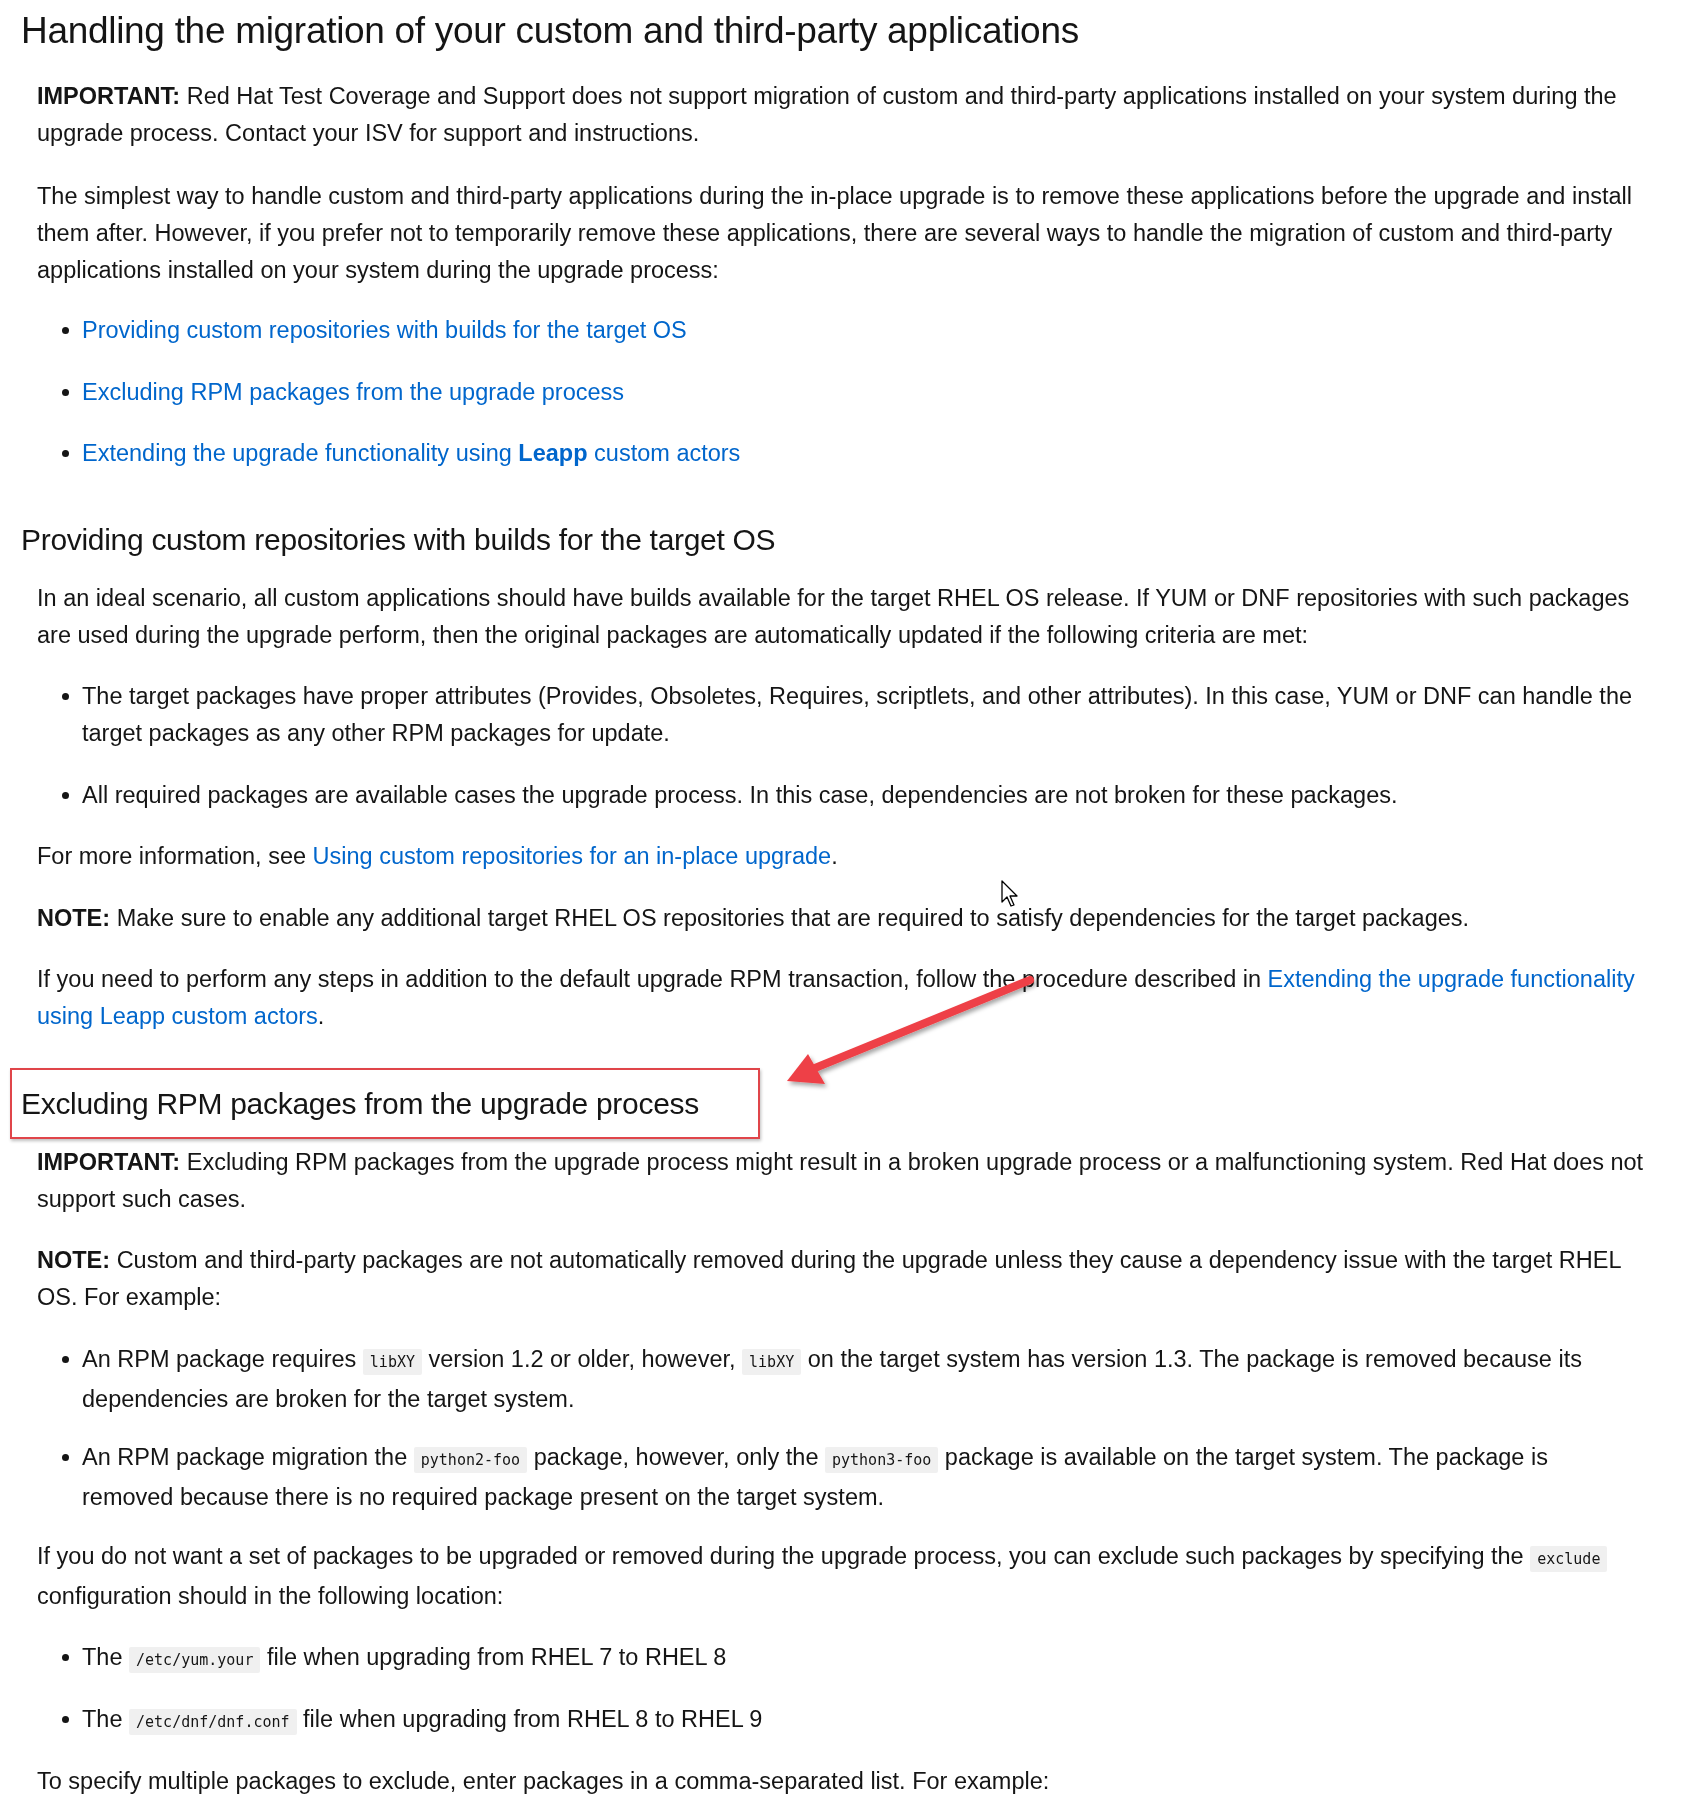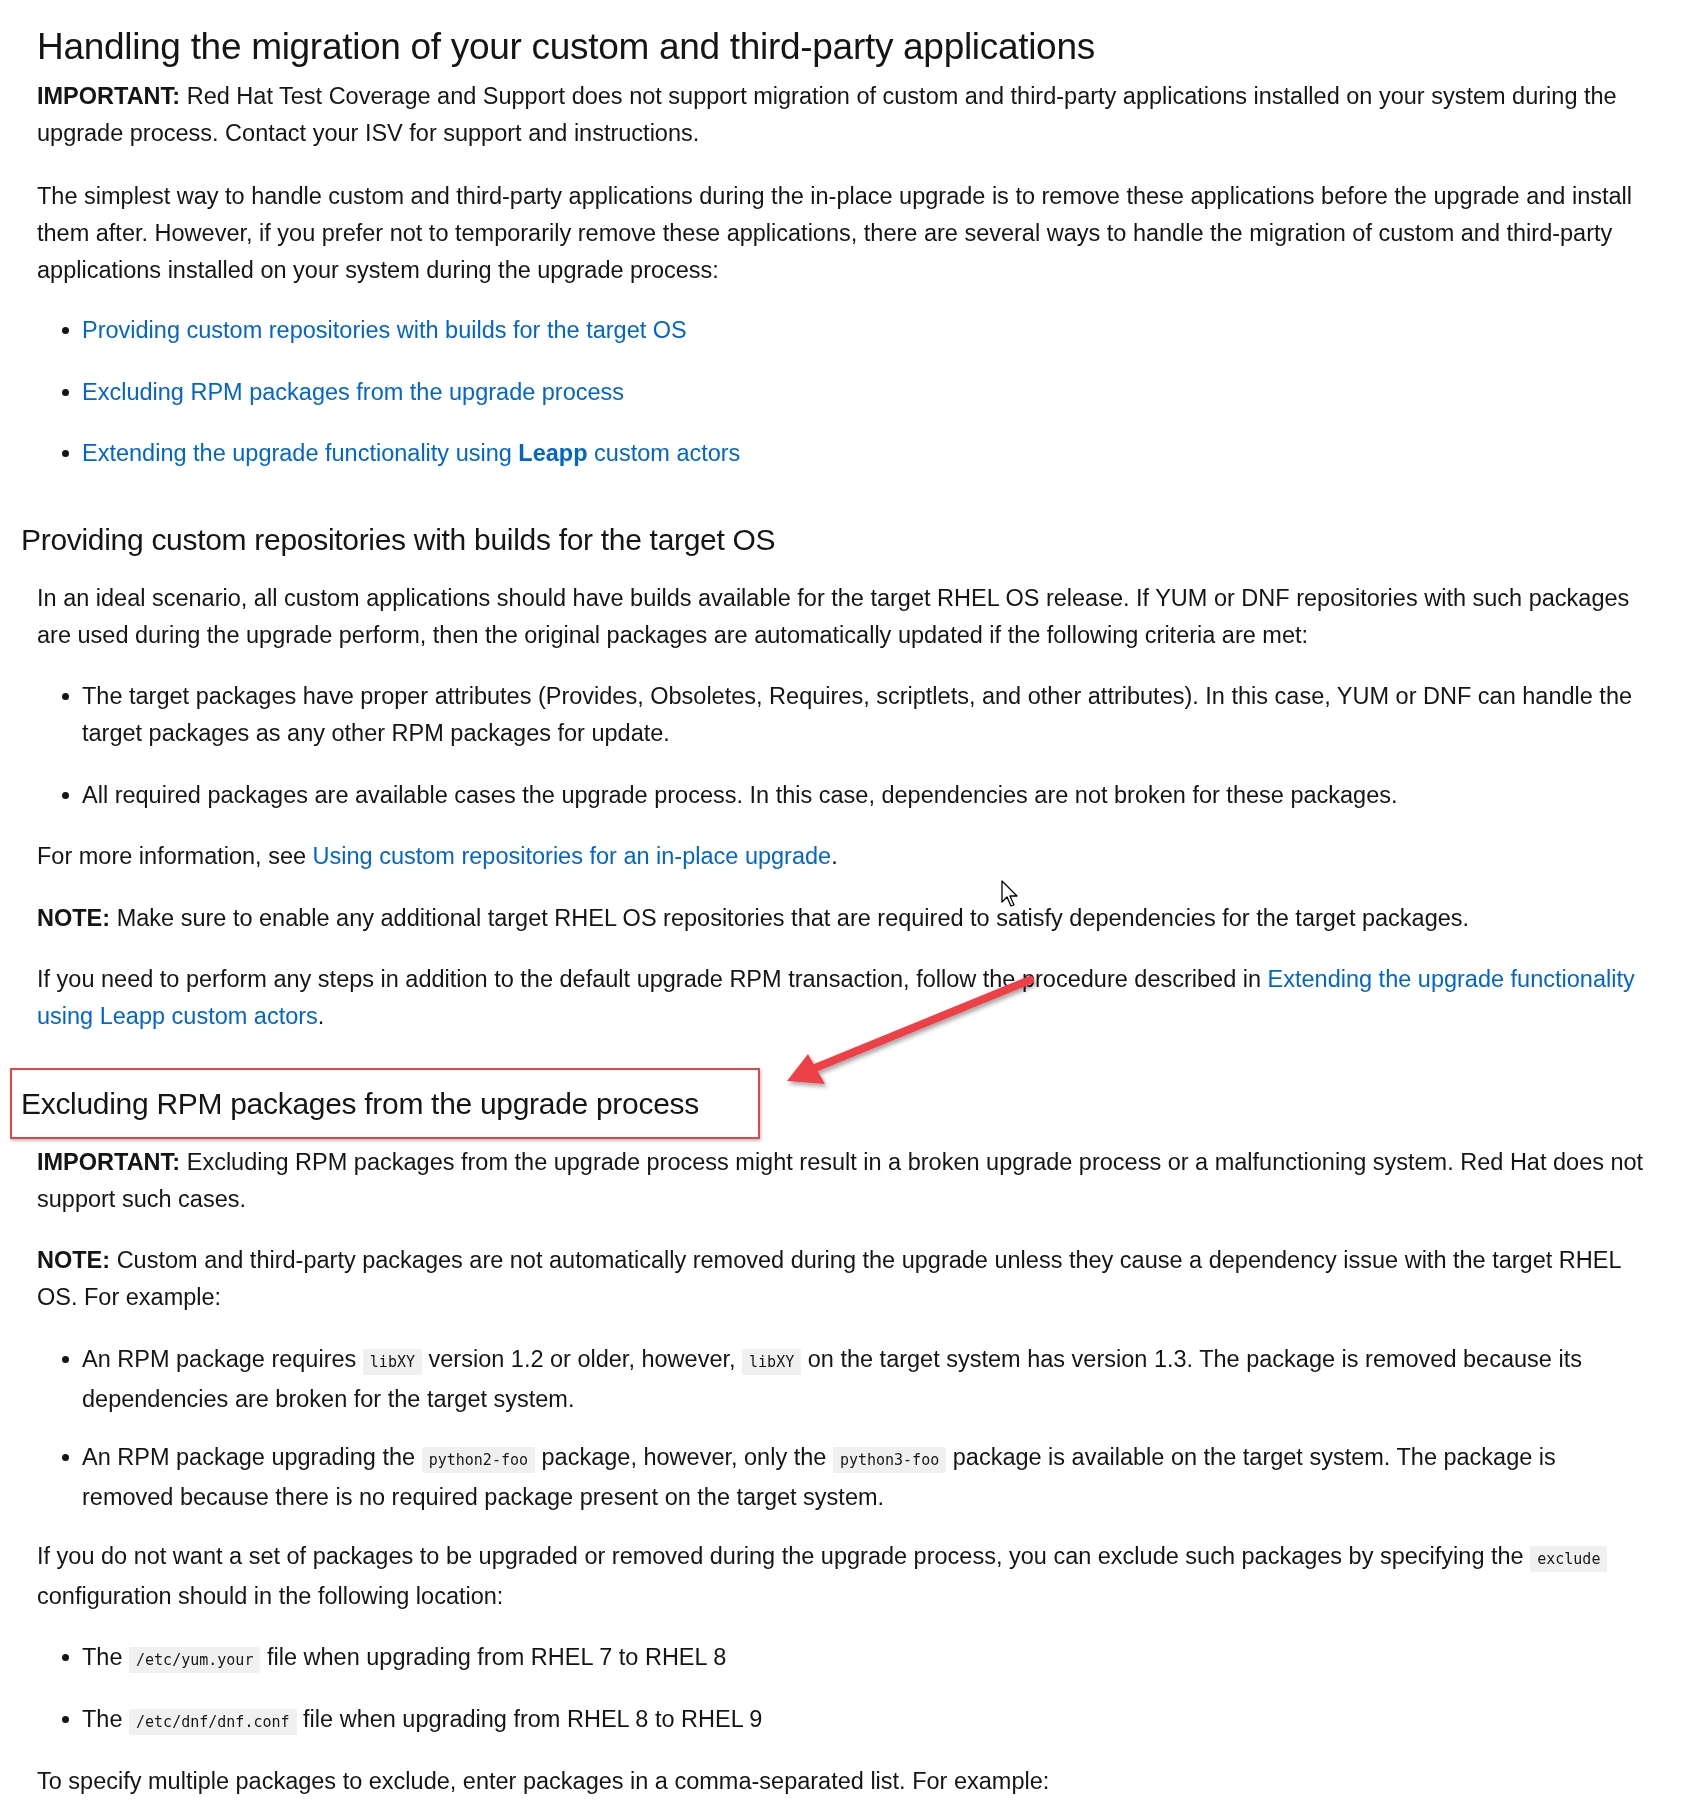--- a/index.html
+++ b/index.html
@@ -1,19 +1,19 @@
 <!DOCTYPE html>
 <html><head>
 <meta charset="utf-8">
 <style>
   html, body { margin:0; padding:0; background:#ffffff; }
   body { width:1691px; height:1807px; overflow:hidden; position:relative;
     font-family:"Liberation Sans", sans-serif; color:#151515; }
   .doc { position:absolute; left:21px; top:0; width:1620px; }
-  h1 { font-weight:400; font-size:37px; margin:16px; position:absolute; top:10px; left:0; letter-spacing:-0.3px; color:#151515; white-space:nowrap; }
+  h1 { font-weight:400; font-size:37px; margin:0; position:absolute; top:10px; left:0; letter-spacing:-0.3px; color:#151515; white-space:nowrap; }
   h2 { font-weight:400; font-size:30px; margin:0; position:absolute; left:0; letter-spacing:-0.3px; color:#151515; white-space:nowrap; }
   p, .li { font-size:23.5px; line-height:37px; margin:0; position:absolute; left:16px; width:1620px; }
   .li { left:61px; width:1560px; }
   .li::before { content:""; position:absolute; left:-20px; top:15px; width:7px; height:7px; border-radius:50%; background:#151515; }
   a, .link { color:#0066cc; text-decoration:none; }
   b { font-weight:700; }
   code { font-family:"DejaVu Sans Mono", monospace; font-size:15px; background:#f0f0f0; padding:4px 7px; border-radius:2px; }
   .highlight-box { position:absolute; left:10px; top:1068px; width:750px; height:71px; border:2.5px solid #e0454a; box-sizing:border-box; box-shadow:1px 2px 3px rgba(0,0,0,0.25); }
   .arrow { position:absolute; left:0; top:0; width:1691px; height:1807px; pointer-events:none; }
   .cursor { position:absolute; left:1001px; top:880px; }
@@ -47,21 +47,21 @@
   <p style="top:961px"><span>If you need to perform any steps in addition to the default upgrade RPM transaction, follow the procedure described in </span><a href="#" class="link">Extending the upgrade functionality using Leapp custom actors</a><span>.</span></p>
 
   <h2 style="top:1087px">Excluding RPM packages from the upgrade process</h2>
 
   <p style="top:1144px"><b>IMPORTANT:</b><span> Excluding RPM packages from the upgrade process might result in a broken upgrade process or a malfunctioning system. Red Hat does not support such cases.</span></p>
 
   <p style="top:1242px"><b>NOTE:</b><span> Custom and third-party packages are not automatically removed during the upgrade unless they cause a dependency issue with the target RHEL OS. For example:</span></p>
 
   <div class="li" style="top:1341px"><span>An RPM package requires </span><code>libXY</code><span> version 1.2 or older, however, </span><code>libXY</code><span> on the target system has version 1.3. The package is removed because its dependencies are broken for the target system.</span></div>
 
-  <div class="li" style="top:1439px"><span>An RPM package upgrading the </span><code>python2-foo</code><span> package, however, only the </span><code>python3-foo</code><span> package is available on the target system. The package is removed because there is no required package present on the target system.</span></div>
+  <div class="li" style="top:1439px"><span>An RPM package migration the </span><code>python2-foo</code><span> package, however, only the </span><code>python3-foo</code><span> package is available on the target system. The package is removed because there is no required package present on the target system.</span></div>
 
   <p style="top:1538px"><span>If you do not want a set of packages to be upgraded or removed during the upgrade process, you can exclude such packages by specifying the </span><code>exclude</code><span> configuration should in the following location:</span></p>
 
   <div class="li" style="top:1639px"><span>The </span><code>/etc/yum.your</code><span> file when upgrading from RHEL 7 to RHEL 8</span></div>
 
   <div class="li" style="top:1701px"><span>The </span><code>/etc/dnf/dnf.conf</code><span> file when upgrading from RHEL 8 to RHEL 9</span></div>
 
   <p style="top:1763px">To specify multiple packages to exclude, enter packages in a comma-separated list. For example:</p>
 </div>
 

